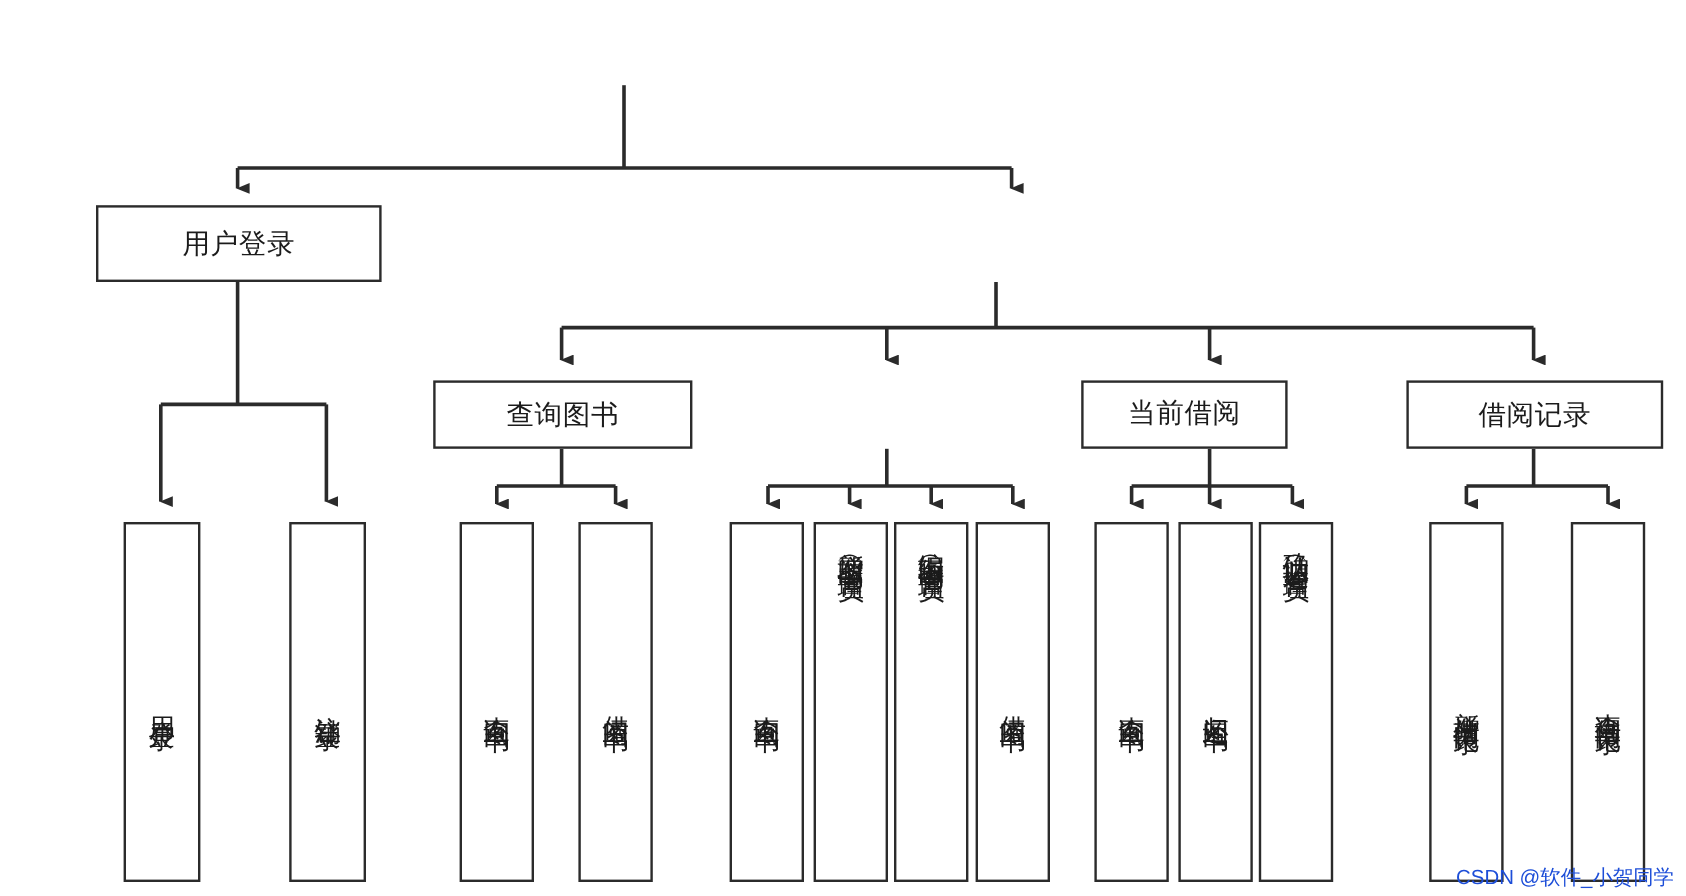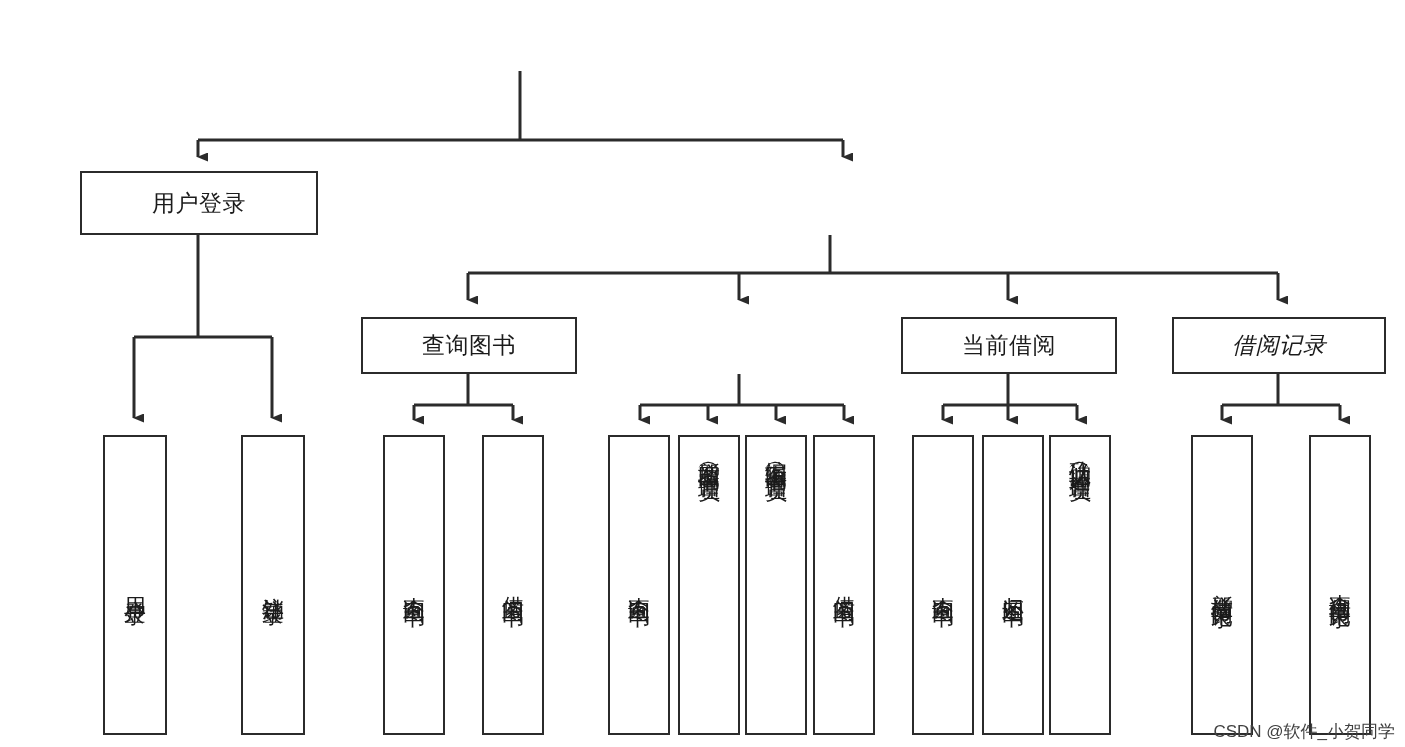--- a/index.html
+++ b/index.html
@@ -64,21 +64,21 @@
   }
   .node.vert.centered {
     align-items: center;
     padding-top: 0;
   }
   .watermark {
     position: absolute;
     right: 10px;
     bottom: 4px;
     font-size: 17px;
-    color: #404040;
+    color: #1d4ed8;
     white-space: nowrap;
     user-select: none;
   }
 </style>
 </head>
 <body>
 
 <div id="canvas">
 
   <svg class="wires" viewBox="0 0 1405 747">
@@ -135,25 +135,25 @@
   <div class="node horiz" style="left:80px; top:171px; width:238px; height:64px;">
     <span class="label">用户登录</span>
   </div>
 
 
   <div class="node horiz" style="left:361px; top:317px; width:216px; height:57px;">
     <span class="label">查询图书</span>
   </div>
 
 
-  <div class="node horiz" style="left:901px; top:317px; width:216px; height:57px;">
+  <div class="node horiz" style="left:901px; top:317px; width:172px; height:57px;font-family:Liberation Serif, serif;">
     <span class="label">当前借阅</span>
   </div>
 
-  <div class="node horiz" style="left:1172px; top:317px; width:214px; height:57px;font-style:italic;">
+  <div class="node horiz" style="left:1172px; top:317px; width:214px; height:57px;">
     <span class="label">借阅记录</span>
   </div>
 
   <div class="node vert centered" style="left:103px; top:435px; width:64px; height:300px;">
     <span class="label">用户登录</span>
   </div>
 
   <div class="node vert centered" style="left:241px; top:435px; width:64px; height:300px;">
     <span class="label">注销登录</span>
   </div>

